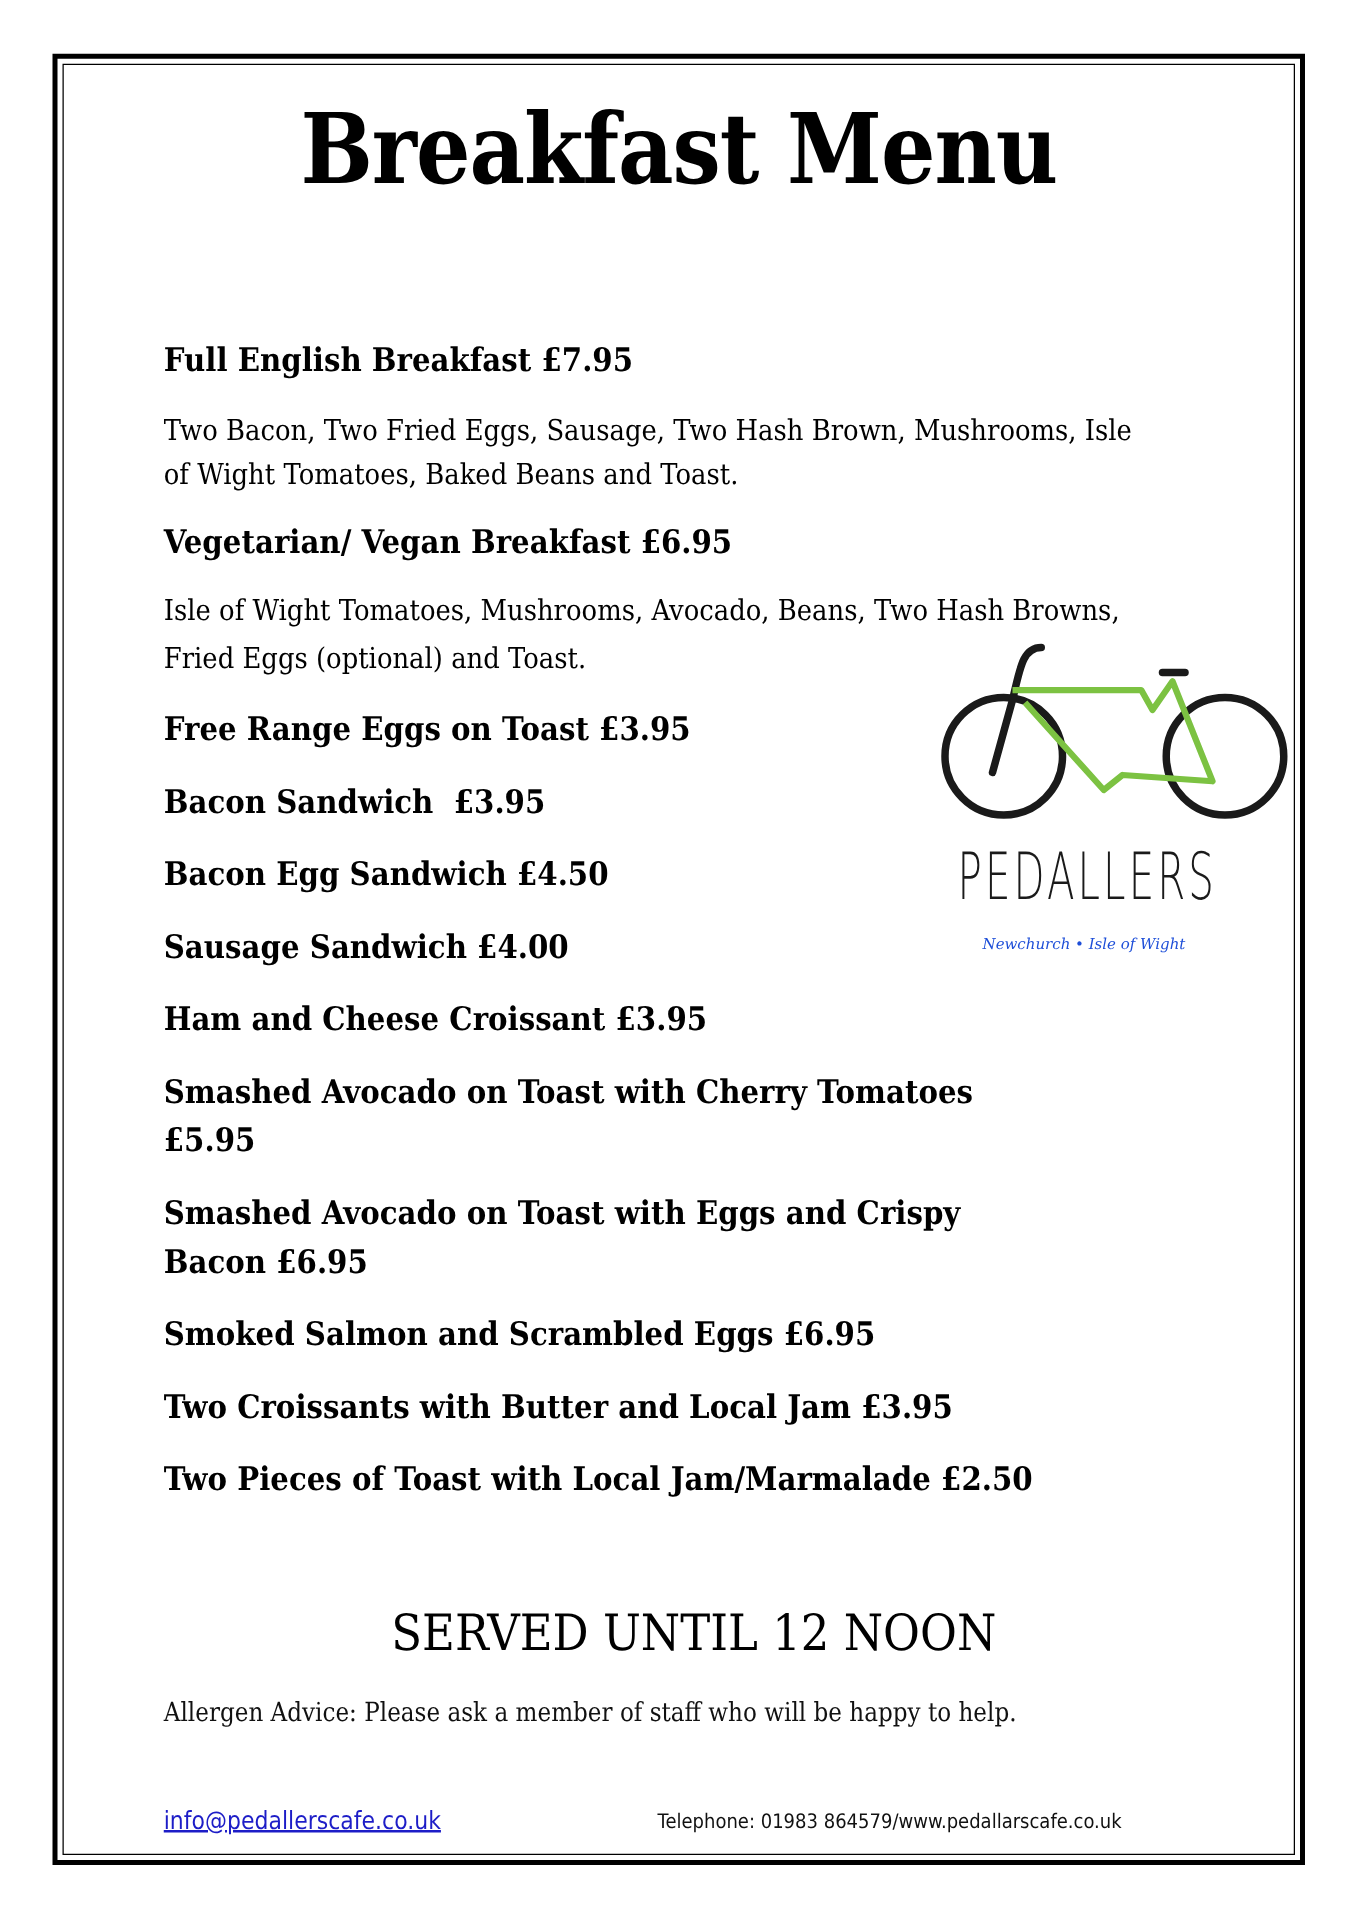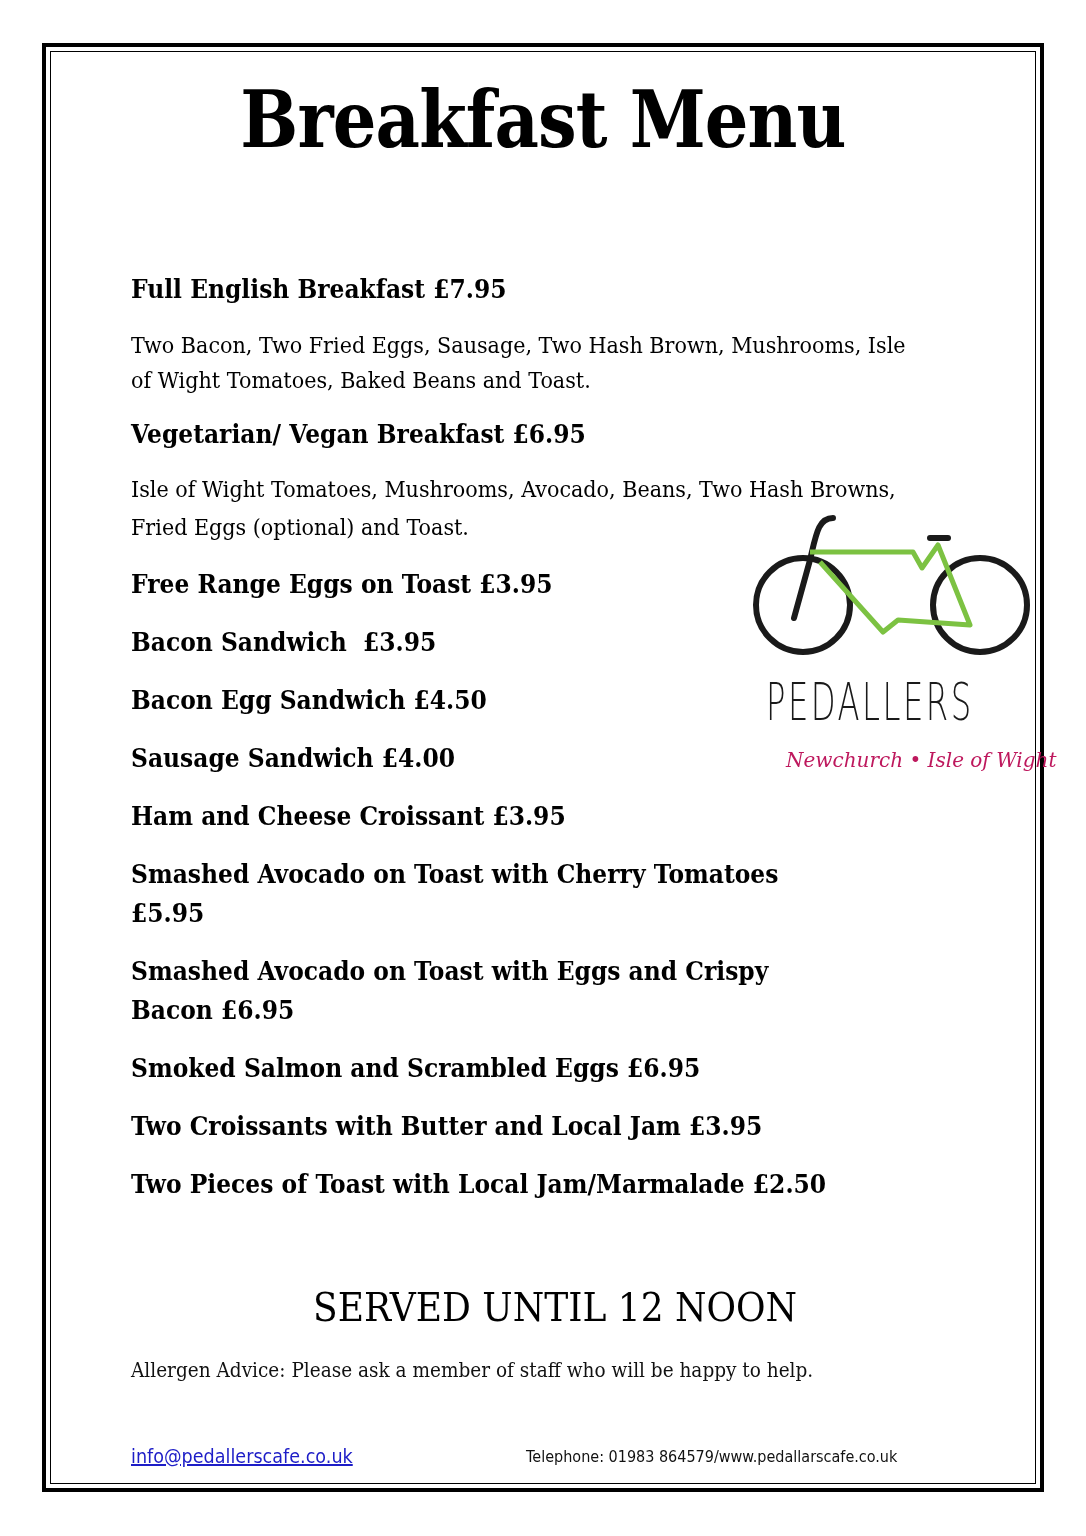--- a/index.html
+++ b/index.html
@@ -43,21 +43,21 @@
       font-size: 16px; color: #111; transform: scaleX(0.90); transform-origin: left top; white-space: nowrap;
     }
     .logo { position: absolute; left: 748px; top: 510px; width: 290px; height: 270px; }
     .logo-word {
       position: absolute; left: 766px; top: 672px; width: 256px; text-align: center;
       font-family: "DejaVu Sans", sans-serif; font-weight: 300; font-size: 52px; color: #1a1a1a;
       letter-spacing: 4px; transform: scaleX(0.62); transform-origin: left top; white-space: nowrap;
     }
     .logo-tag {
       position: absolute; left: 786px; top: 748px; font-family: "DejaVu Serif", serif; font-style: italic;
-      font-size: 20px; color: #be185d; white-space: nowrap;
+      font-size: 12px; color: #1d4ed8; white-space: nowrap;
     }
   </style>
 </head>
 <body>
 
 <div class="frame-outer"></div>
 <div class="frame-inner"></div>
 
 <div class="title">Breakfast Menu</div>
 

